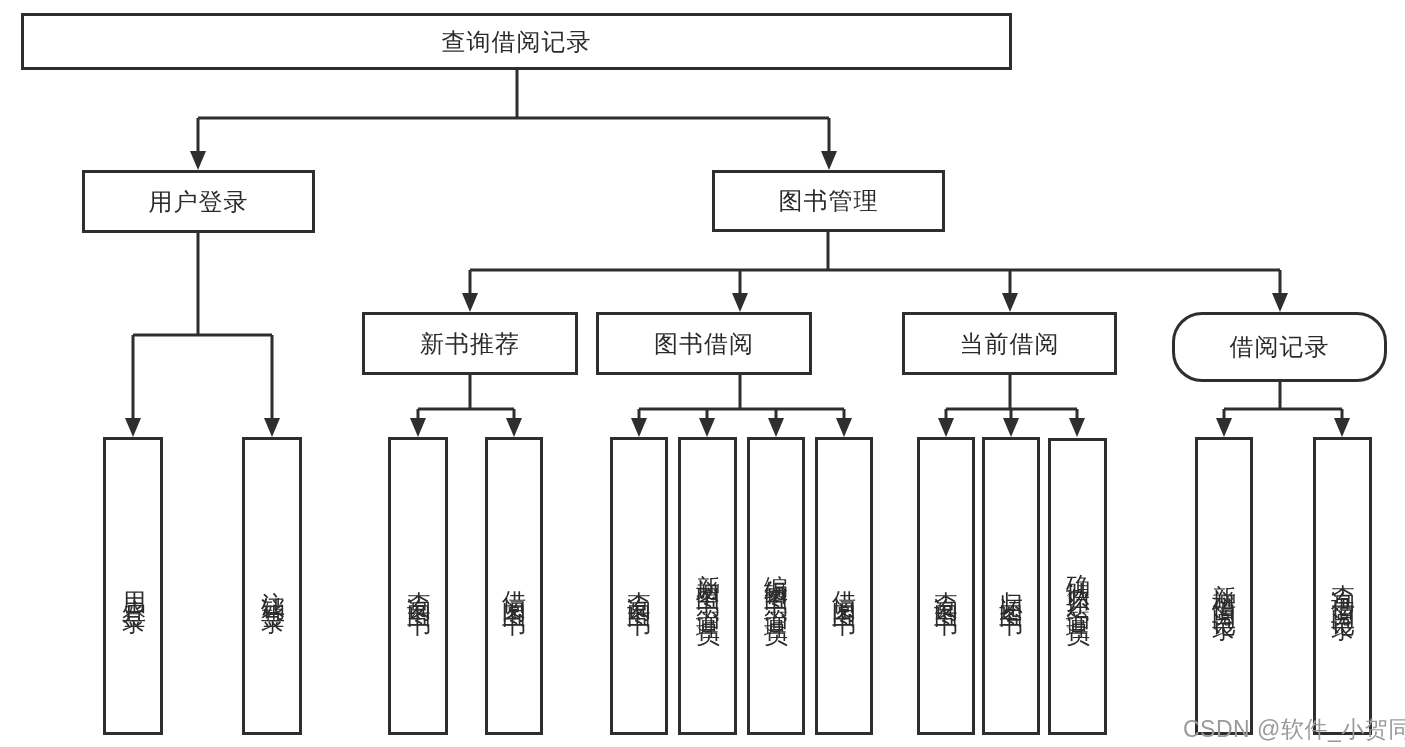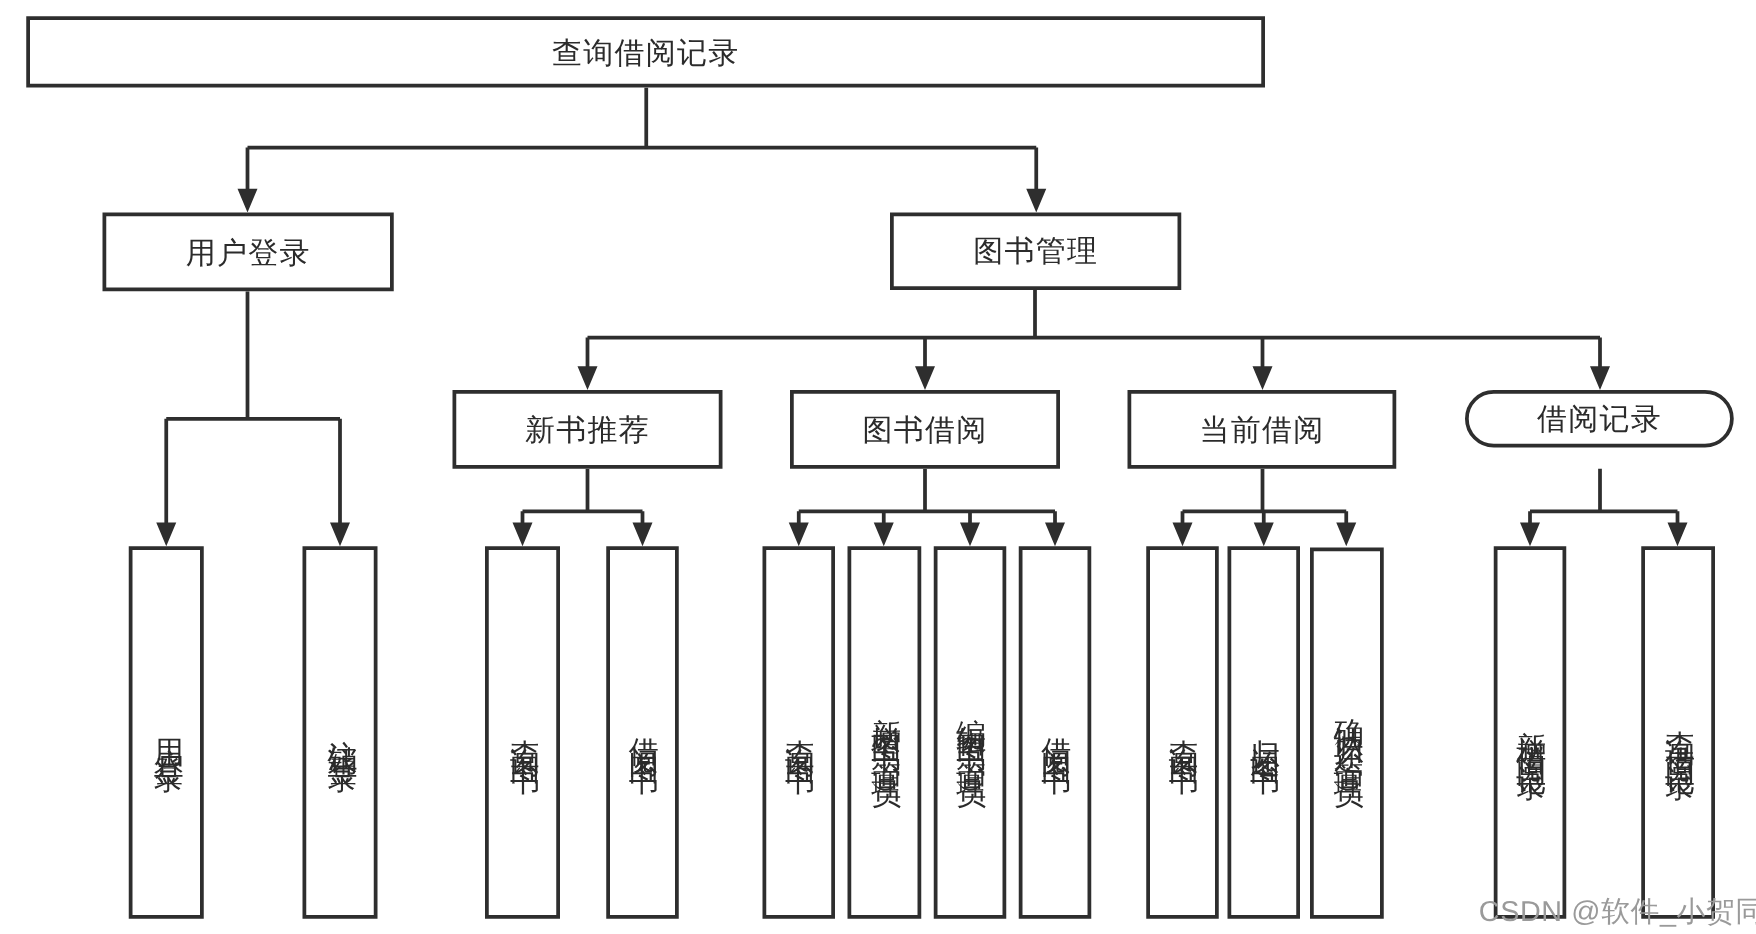--- a/index.html
+++ b/index.html
@@ -67,27 +67,27 @@
   <div class="node hbox" style="left:82px;top:170px;width:233px;height:63px;">
     <span>用户登录</span>
   </div>
   <div class="node hbox" style="left:362px;top:312px;width:216px;height:63px;">
     <span>新书推荐</span>
   </div>
 
   <div class="node hbox" style="left:712px;top:170px;width:233px;height:62px;">
     <span>图书管理</span>
   </div>
-  <div class="node hbox" style="left:632px;top:312px;width:216px;height:63px;">
+  <div class="node hbox" style="left:596px;top:312px;width:216px;height:63px;">
     <span>图书借阅</span>
   </div>
   <div class="node hbox" style="left:902px;top:312px;width:215px;height:63px;">
     <span>当前借阅</span>
   </div>
-  <div class="node hbox" style="left:1172px;top:312px;width:215px;height:46px;border-radius:30px;">
+  <div class="node hbox" style="left:1172px;top:312px;width:215px;height:70px;border-radius:30px;">
     <span>借阅记录</span>
   </div>
 
   <div class="node leaf" style="left:103px;top:437px;width:60px;height:298px;">用户登录</div>
   <div class="node leaf" style="left:242px;top:437px;width:60px;height:298px;">注销登录</div>
 
   <div class="node leaf" style="left:388px;top:437px;width:60px;height:298px;">查询图书</div>
   <div class="node leaf" style="left:485px;top:437px;width:58px;height:298px;">借阅图书</div>
 
   <div class="node leaf" style="left:610px;top:437px;width:58px;height:298px;">查询图书</div>

